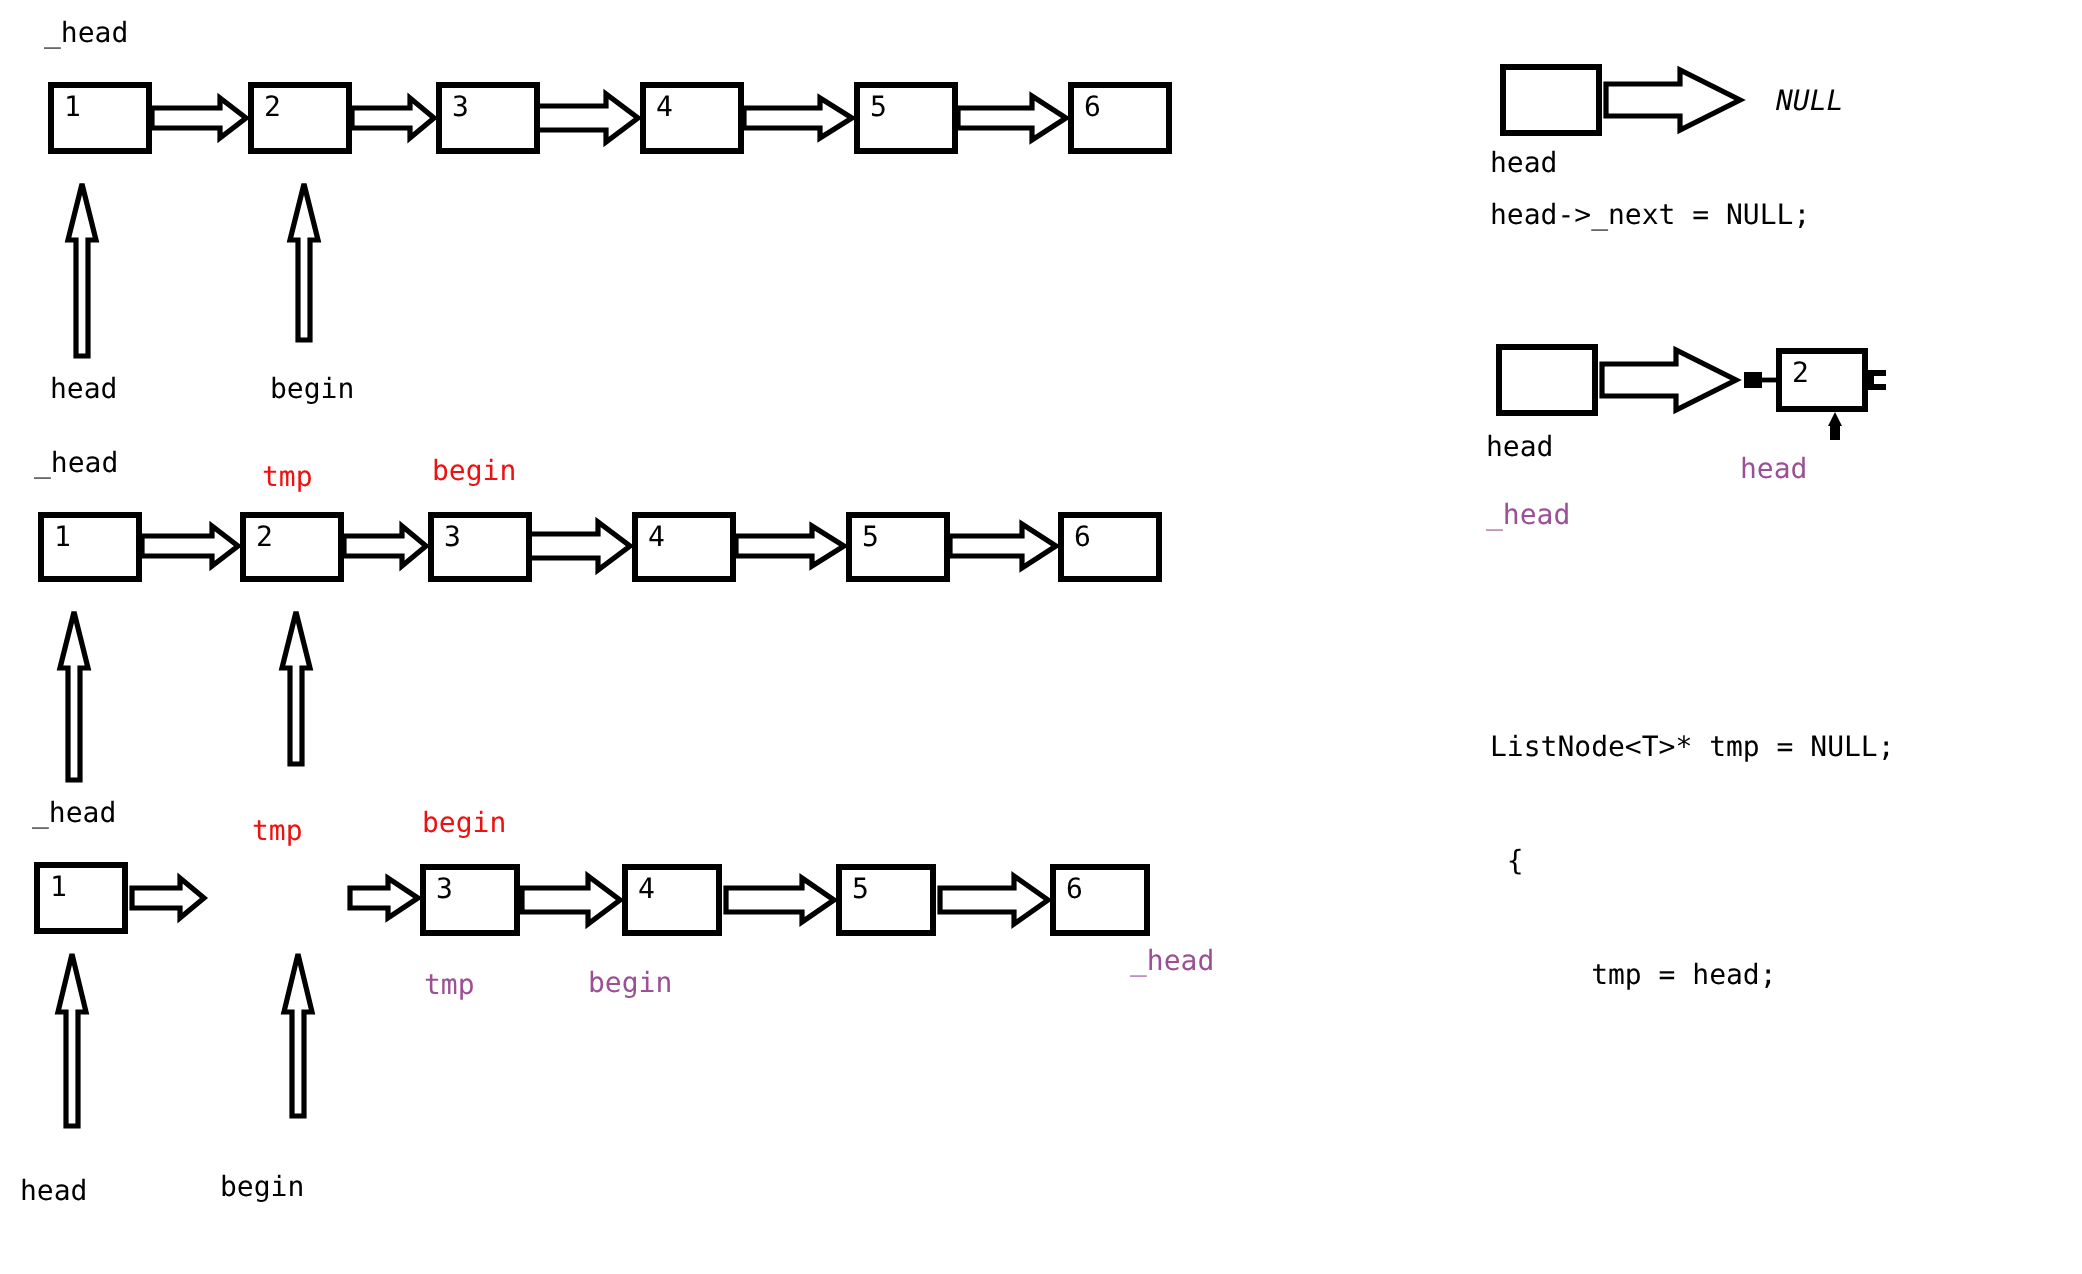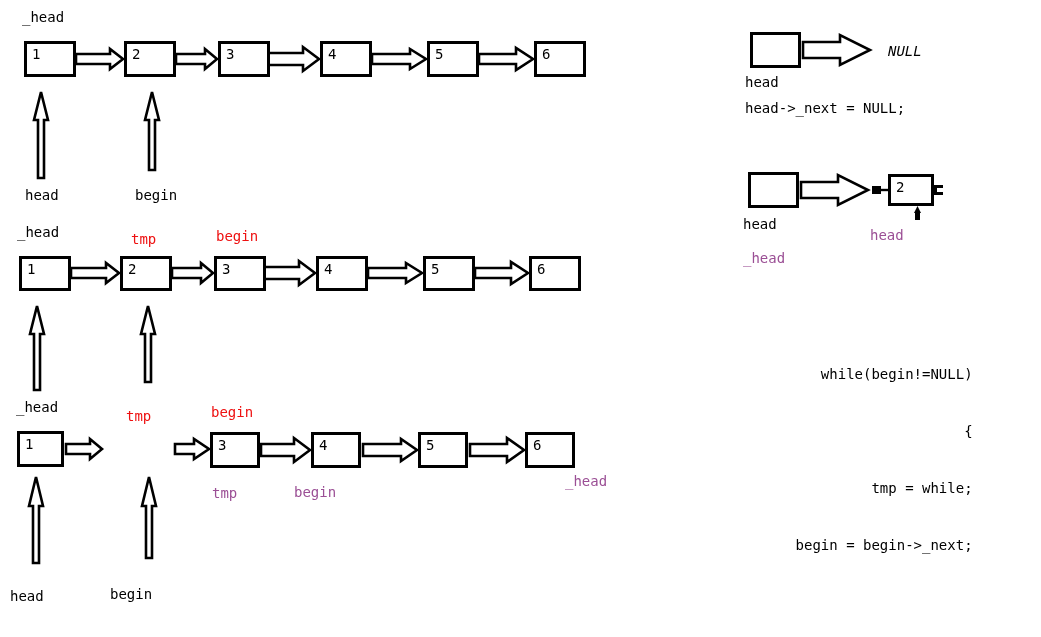--- a/index.html
+++ b/index.html
@@ -1,21 +1,21 @@
 <!DOCTYPE html>
 <html><head>
 <meta charset="utf-8">
 <style>
   html,body{margin:0;padding:0;background:#ffffff;}
   body{
     width:1041px;height:637px;position:relative;overflow:hidden;
     font-family:"DejaVu Sans Mono","Liberation Mono",monospace;
     color:#000000;
   }
-  .canvas{position:absolute;left:0;top:0;width:1041px;height:637px;text-align:right;}
+  .canvas{position:absolute;left:0;top:0;width:1041px;height:637px;}
   .lbl{
     position:absolute;
     font-family:"DejaVu Sans Mono","Liberation Mono",monospace;
     font-size:14px;line-height:15px;white-space:pre;
     letter-spacing:0px;
   }
   .lbl.black{color:#000000;}
   .lbl.red{color:#ee1111;}
   .lbl.purple{color:#9b4f95;}
   .node{
@@ -217,23 +217,22 @@
   <div class="node" style="left:748px;top:172px;width:51px;height:36px;"></div>
   <div class="lbl black" style="left:743px;top:217px;">head</div>
   <div class="lbl purple" style="left:743px;top:251px;">_head</div>
 
   <div class="node" style="left:888px;top:174px;width:46px;height:32px;">
     <span class="val">2</span>
   </div>
   <div class="lbl purple" style="left:870px;top:228px;">head</div>
 
   <div class="code" style="left:745px;top:327px;">
-    <div>while(begin!=NULL)</div>
+    <div>ListNode&lt;T&gt;* tmp = NULL;</div>
     <div> {</div>
-    <div>      tmp = while;</div>
-    <div>      begin = begin-&gt;_next;</div>
+    <div>      tmp = head;</div>
     
     
     
     
   </div>
 
 </div>
 
 </body></html>

